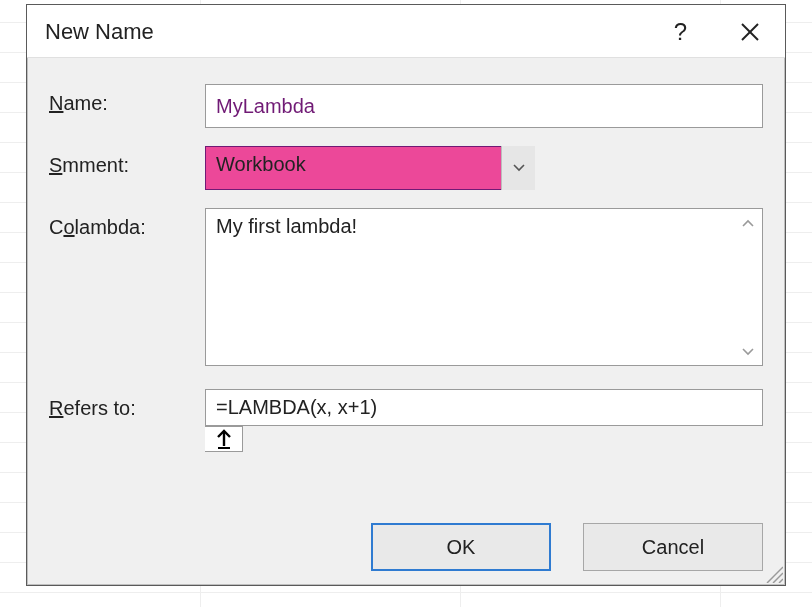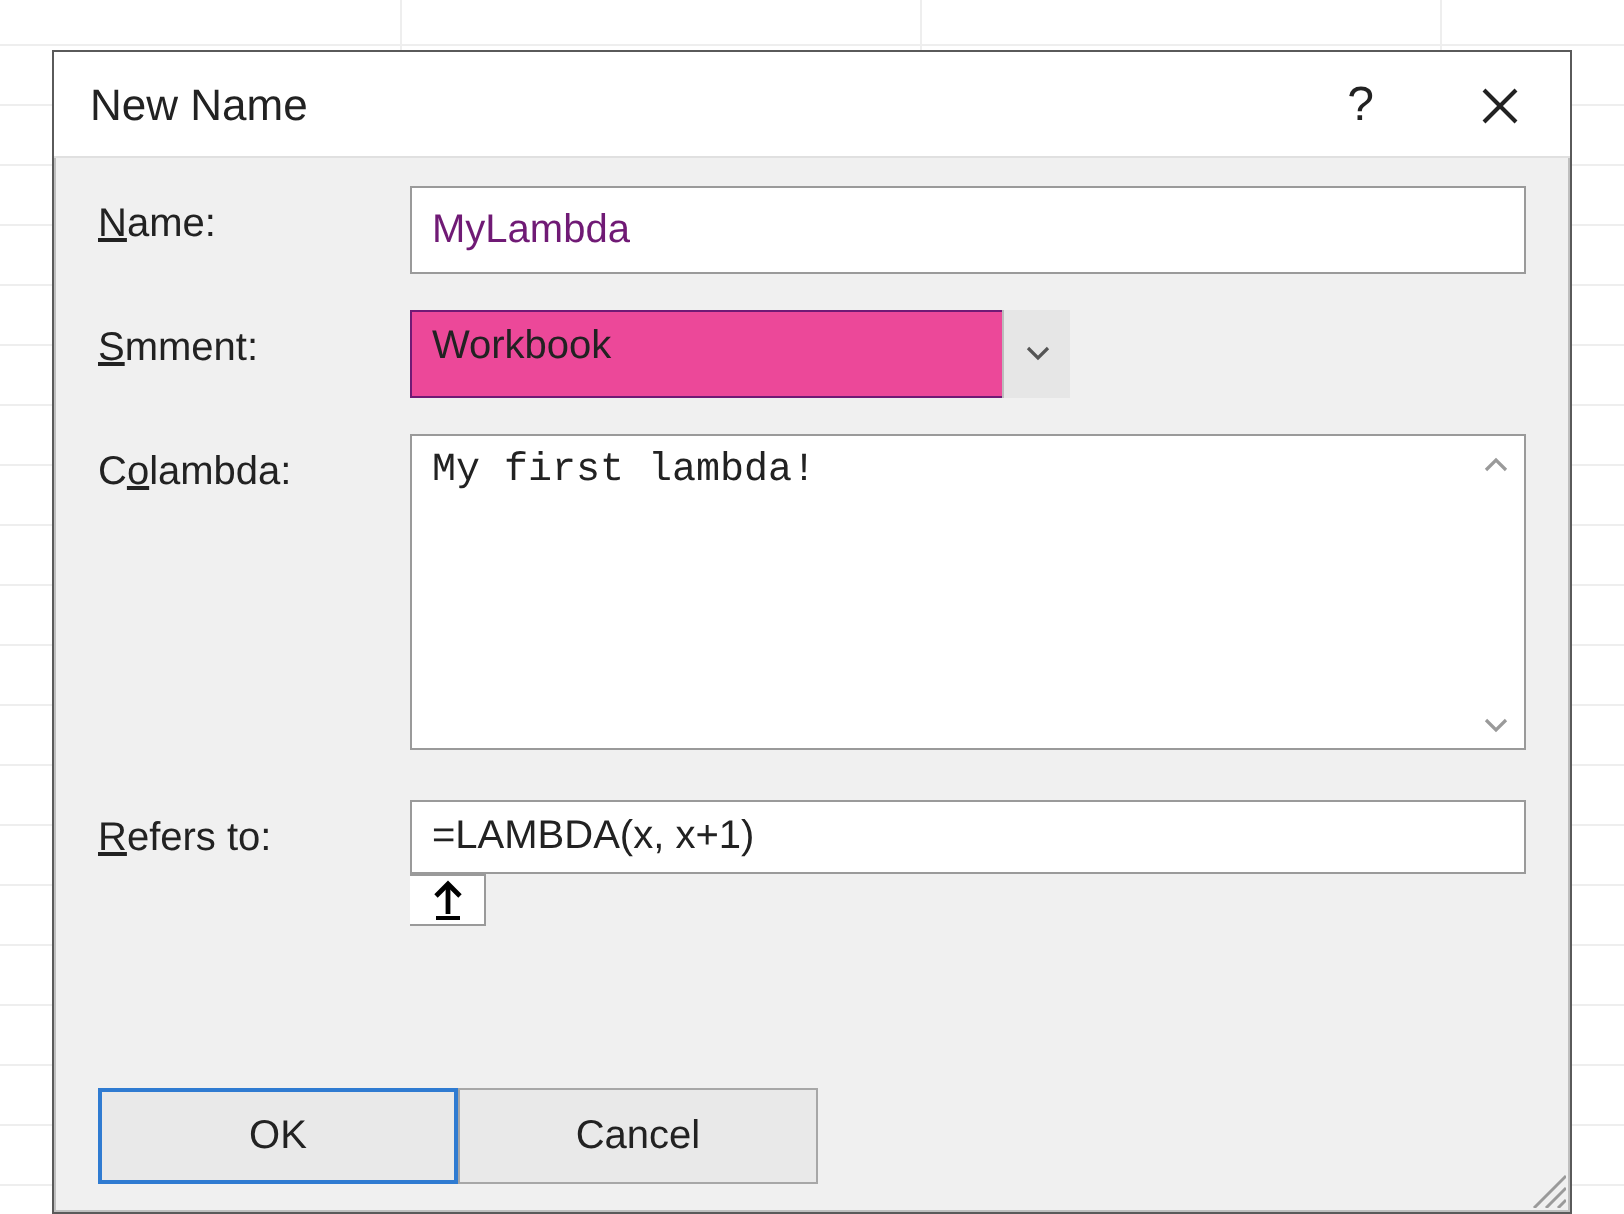--- a/index.html
+++ b/index.html
@@ -24,21 +24,21 @@
     background-image:
       linear-gradient(#e4e4e4 1px, transparent 1px),
       linear-gradient(90deg, #e4e4e4 1px, transparent 1px);
     background-size: 260px 30px;
     background-position: -60px -8px;
     opacity: 0.6;
   }
   .dialog {
     position: absolute;
     left: 26px;
-    top: 25px;
+    top: 4px;
     width: 760px;
     height: 582px;
     background: #f0f0f0;
     border: 1px solid #5a5a5a;
     box-shadow: 0 0 0 1px #bfbfbf inset;
     display: flex;
     flex-direction: column;
   }
   .titlebar {
     display: flex;
@@ -67,21 +67,21 @@
   }
   .close-btn {
     background: none;
     border: none;
     cursor: pointer;
     padding: 4px 6px;
   }
   .close-btn svg { display:block; }
   .body {
     flex: 1;
-    padding: 14px 22px 0 22px;
+    padding: 26px 22px 0 22px;
     display: grid;
     grid-template-columns: 148px 1fr;
     column-gap: 8px;
     row-gap: 18px;
     align-content: start;
   }
   .lbl {
     font-size: 20px;
     color: #222;
     padding-top: 8px;
@@ -120,21 +120,20 @@
     bottom: 0;
     width: 34px;
     background: #e6e6e6;
     border-left: 1px solid #bcbcbc;
     display: flex;
     align-items: center;
     justify-content: center;
   }
   .comment-wrap {
     position: relative;
-    font-family: Liberation Mono, monospace;
   }
   .comment {
     width: 100%;
     height: 158px;
     padding: 6px 26px 6px 10px;
     font-size: 20px;
     font-family: inherit;
     border: 1px solid #9a9a9a;
     background: #fff;
     color: #222;
@@ -178,21 +177,22 @@
     border-left: none;
     background: #fff;
     display: flex;
     align-items: center;
     justify-content: center;
     cursor: pointer;
   }
 
   .footer {
     display: flex;
-    gap: 0;
+    justify-content: flex-end;
+    gap: 32px;
     padding: 12px 22px 14px 22px;
   }
   .btn {
     min-width: 180px;
     height: 48px;
     font-size: 20px;
     font-family: inherit;
     background: #e9e9e9;
     border: 1px solid #a7a7a7;
     cursor: pointer;

